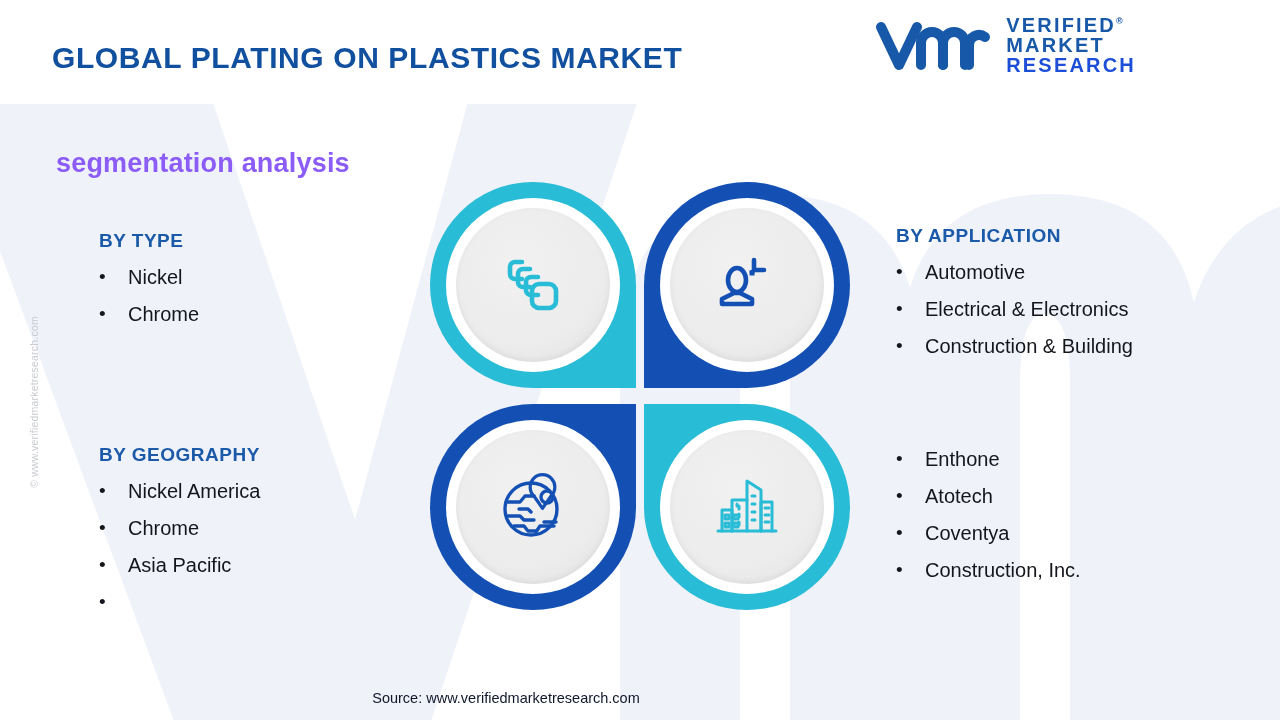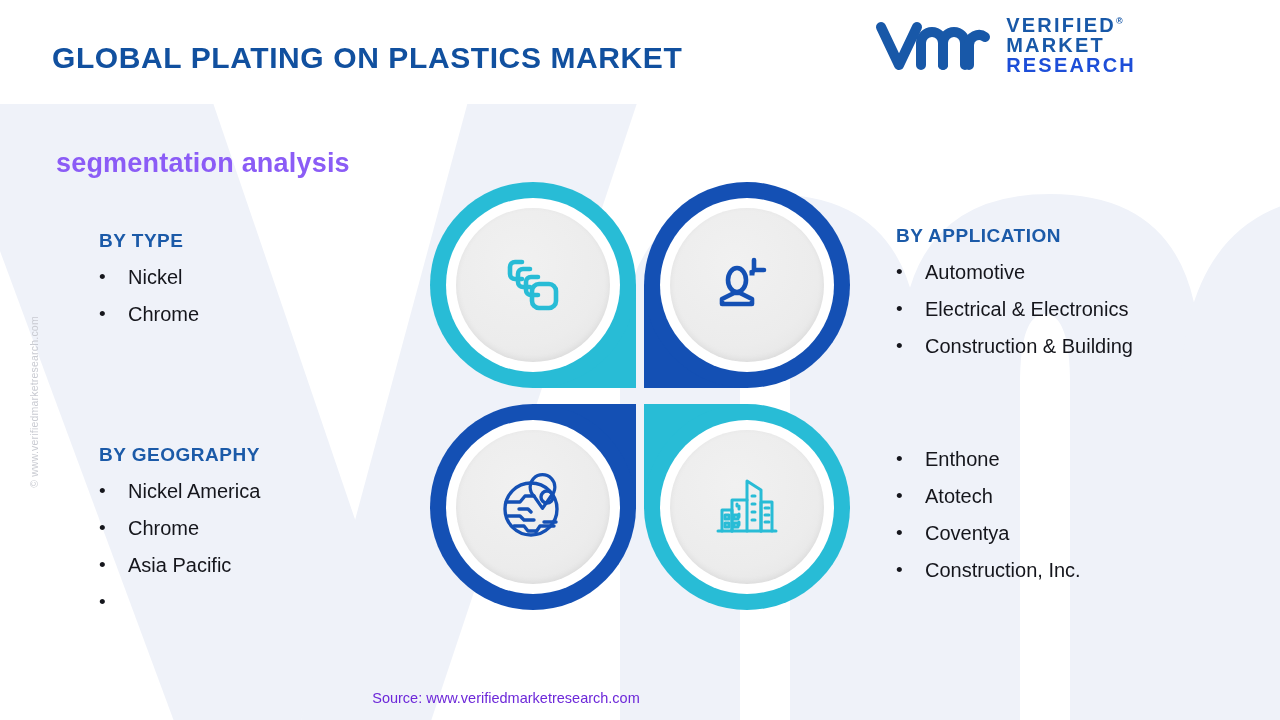--- a/index.html
+++ b/index.html
@@ -92,21 +92,21 @@
   #quad-bl { left:0;   top:222px; }
   #quad-br { left:214px; top:222px; }
   #quad-tl .notch { right:0; bottom:0; }
   #quad-tr .notch { left:0;  bottom:0; }
   #quad-bl .notch { right:0; top:0; }
   #quad-br .notch { left:0;  top:0; }
 
   
   #source-note {
     position:absolute; left:0; bottom:14px; width:1012px; text-align:center;
-    font-size:14.5px; color:#6d28d9; z-index:10;
+    font-size:14.5px; color:#0f172a; z-index:10;
   }
   #copyright-vertical {
     position:absolute; left:-86px; top:396px; width:240px;
     transform:rotate(-90deg); transform-origin:center;
     font-size:10.5px; color:#c9cbd2; letter-spacing:.2px;
     text-align:center; z-index:10; white-space:nowrap;
   }
 </style>
 </head>
 <body>

